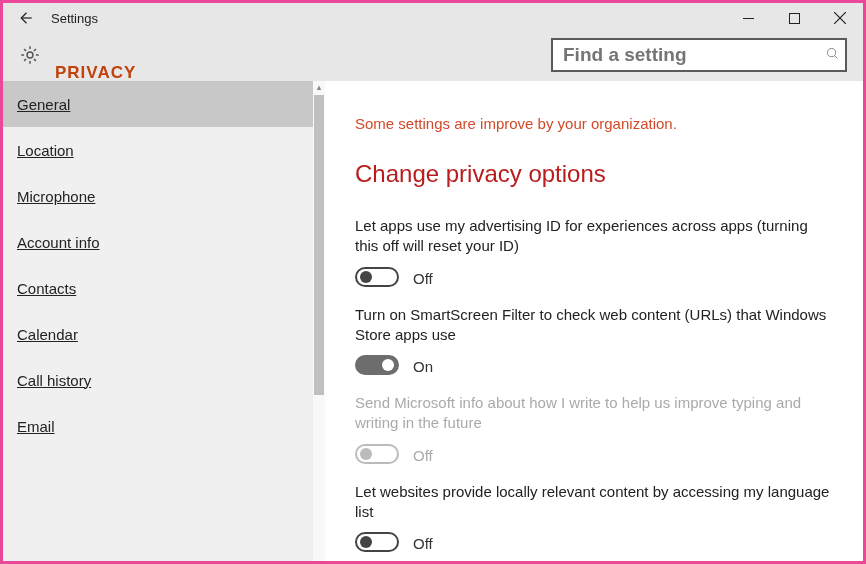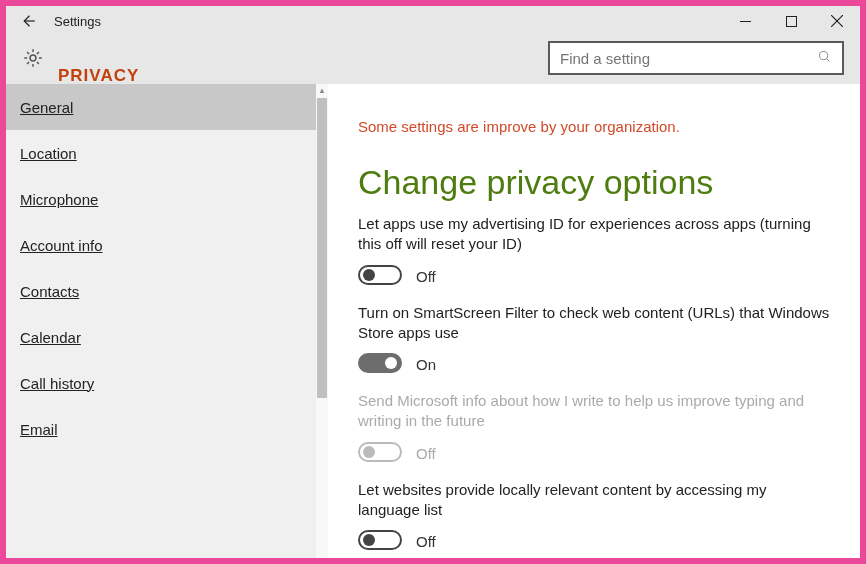--- a/index.html
+++ b/index.html
@@ -1,18 +1,18 @@
 <!DOCTYPE html>
 <html><head>
 <meta charset="utf-8">
 <style>
   * { box-sizing: border-box; margin: 0; padding: 0; }
   html, body { width: 866px; height: 564px; font-family: "Segoe UI", Arial, sans-serif; font-size: 15px; color: #222; }
   .window {
-    width: 866px; height: 564px; border: 6px solid #ec4899; background: #e7e7e7;
+    width: 866px; height: 564px; border: 3px solid #ec4899; background: #e7e7e7;
     display: flex; flex-direction: column; overflow: hidden;
   }
   .titlebar {
     height: 30px; display: flex; align-items: center; background: #e7e7e7;
   }
   .back-btn {
     width: 44px; height: 30px; display: flex; align-items: center; justify-content: center;
     cursor: pointer;
   }
   .title-text { font-size: 13px; flex: 1; padding-left: 4px; color: #222; }
@@ -25,22 +25,23 @@
     height: 48px; display: flex; align-items: center; padding: 0 16px 4px 16px;
     background: #e7e7e7;
   }
   .gear { margin-right: 14px; display: flex; }
   .header-title { font-size: 17px; font-weight: 700; letter-spacing: 1px; flex: 1; color: #c2410c; margin-top: 36px; }
   .search-wrap {
     width: 296px; height: 34px; border: 2px solid #5a5a5a;
     background: #fff; display: flex; align-items: center; padding: 0 10px;
   }
   .search-input {
-    flex: 1; border: none; outline: none; font-size: 15px; color: #666; background: transparent;
+    flex: 1; border: none; outline: none; font-size: 19px; color: #666; background: transparent;
     font-family: inherit;
+    font-weight: bold;
   }
   .search-icon { color: #777; }
   .body-row { flex: 1; display: flex; overflow: hidden; background: #fff; }
   .sidebar {
     width: 322px; background: #f0f0f0; display: flex; flex-direction: column; position: relative;
     overflow: hidden;
   }
   .nav-item {
     height: 46px; display: flex; align-items: center; padding-left: 14px;
     font-size: 15px; color: #222; cursor: pointer; text-decoration: underline;
@@ -54,21 +55,21 @@
     align-items: center; justify-content: center; font-size: 9px; color: #888;
   }
   .sidebar-thumb {
     position: absolute; left: 1px; top: 14px; width: 10px; height: 300px; background: #c0c0c0;
   }
   .content {
     flex: 1; background: #fff; padding: 34px 30px 0 30px; overflow: hidden;
     position: relative;
   }
   .org-warning { color: #d24a29; font-size: 15px; margin-bottom: 28px; }
-  .h2 { font-size: 34px; font-weight: 400; margin-bottom: 12px; color: #4d7c0f; }
+  .h2 { font-size: 24px; font-weight: 400; margin-bottom: 28px; color: #b91c1c; }
   .option-block { margin-bottom: 18px; }
   .option-desc { font-size: 15px; line-height: 1.35; color: #222; margin-bottom: 10px; }
   .option-block.disabled .option-desc { color: #aaa; }
   .toggle-row { display: flex; align-items: flex-end; gap: 14px; }
   .toggle {
     width: 44px; height: 20px; border: 2px solid #444; border-radius: 20px;
     position: relative; cursor: pointer; background: transparent;
   }
   .toggle .knob {
     width: 12px; height: 12px; border-radius: 50%; background: #444;

